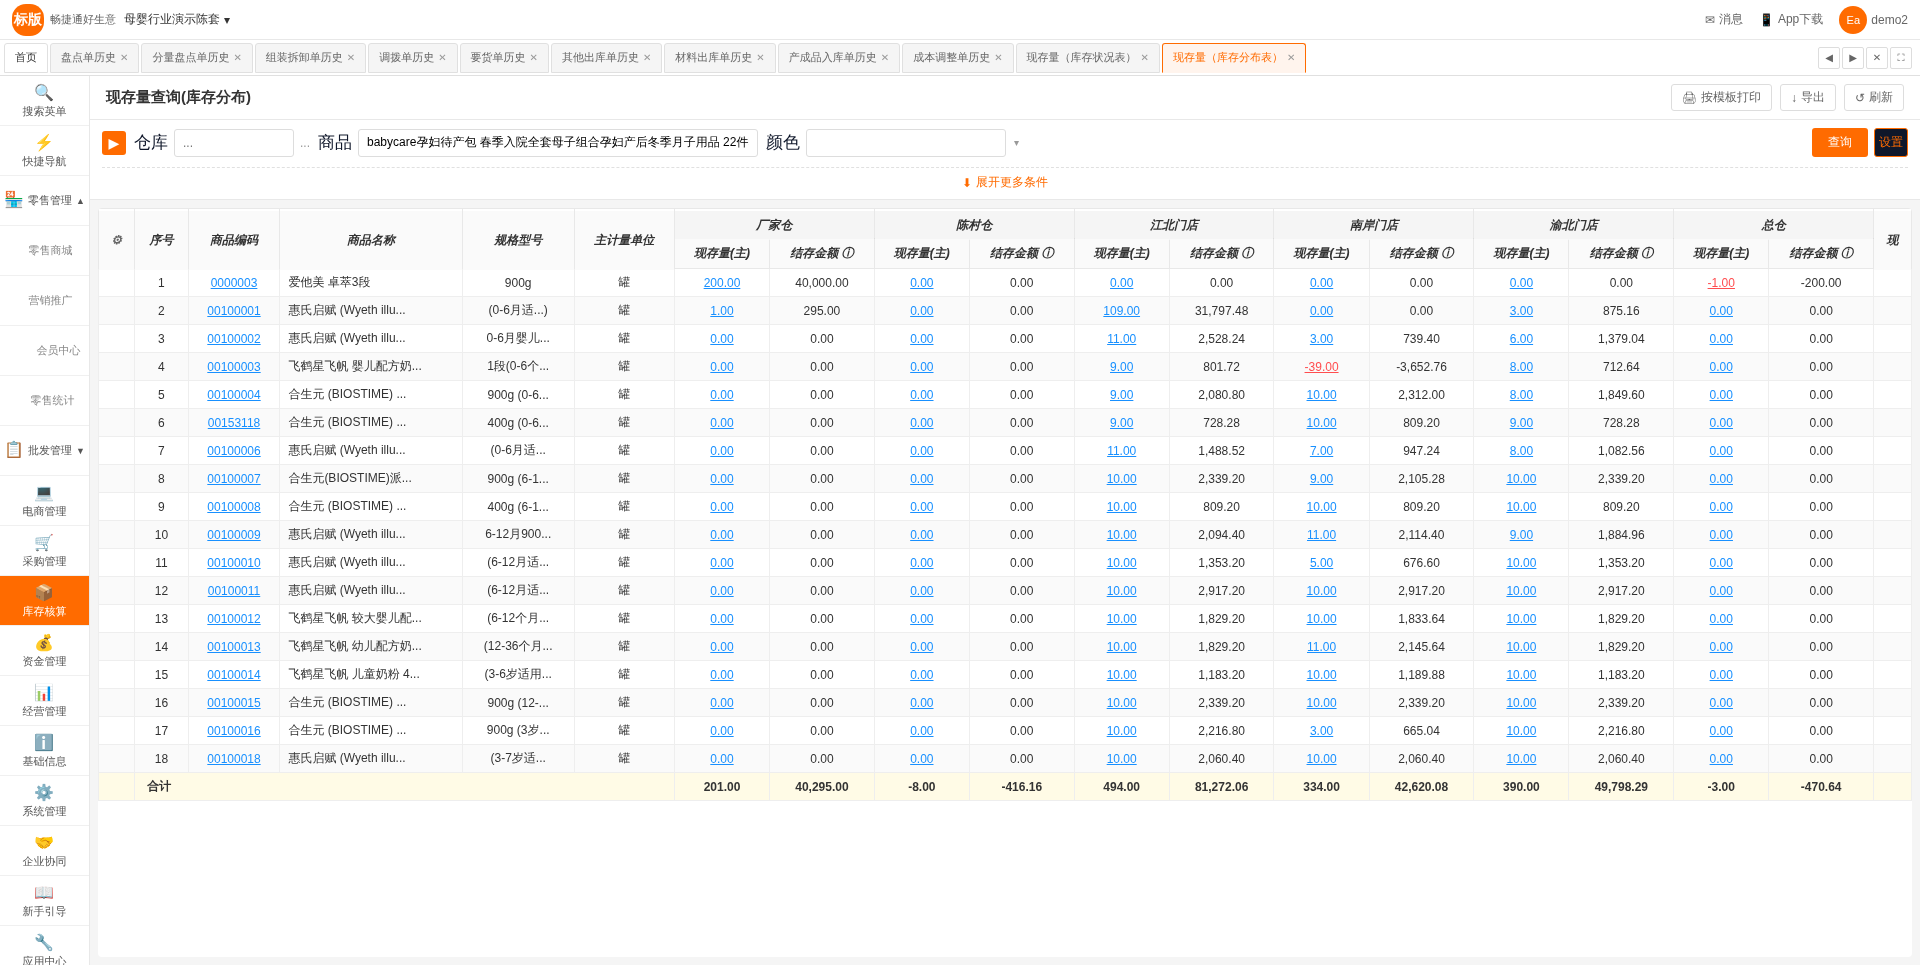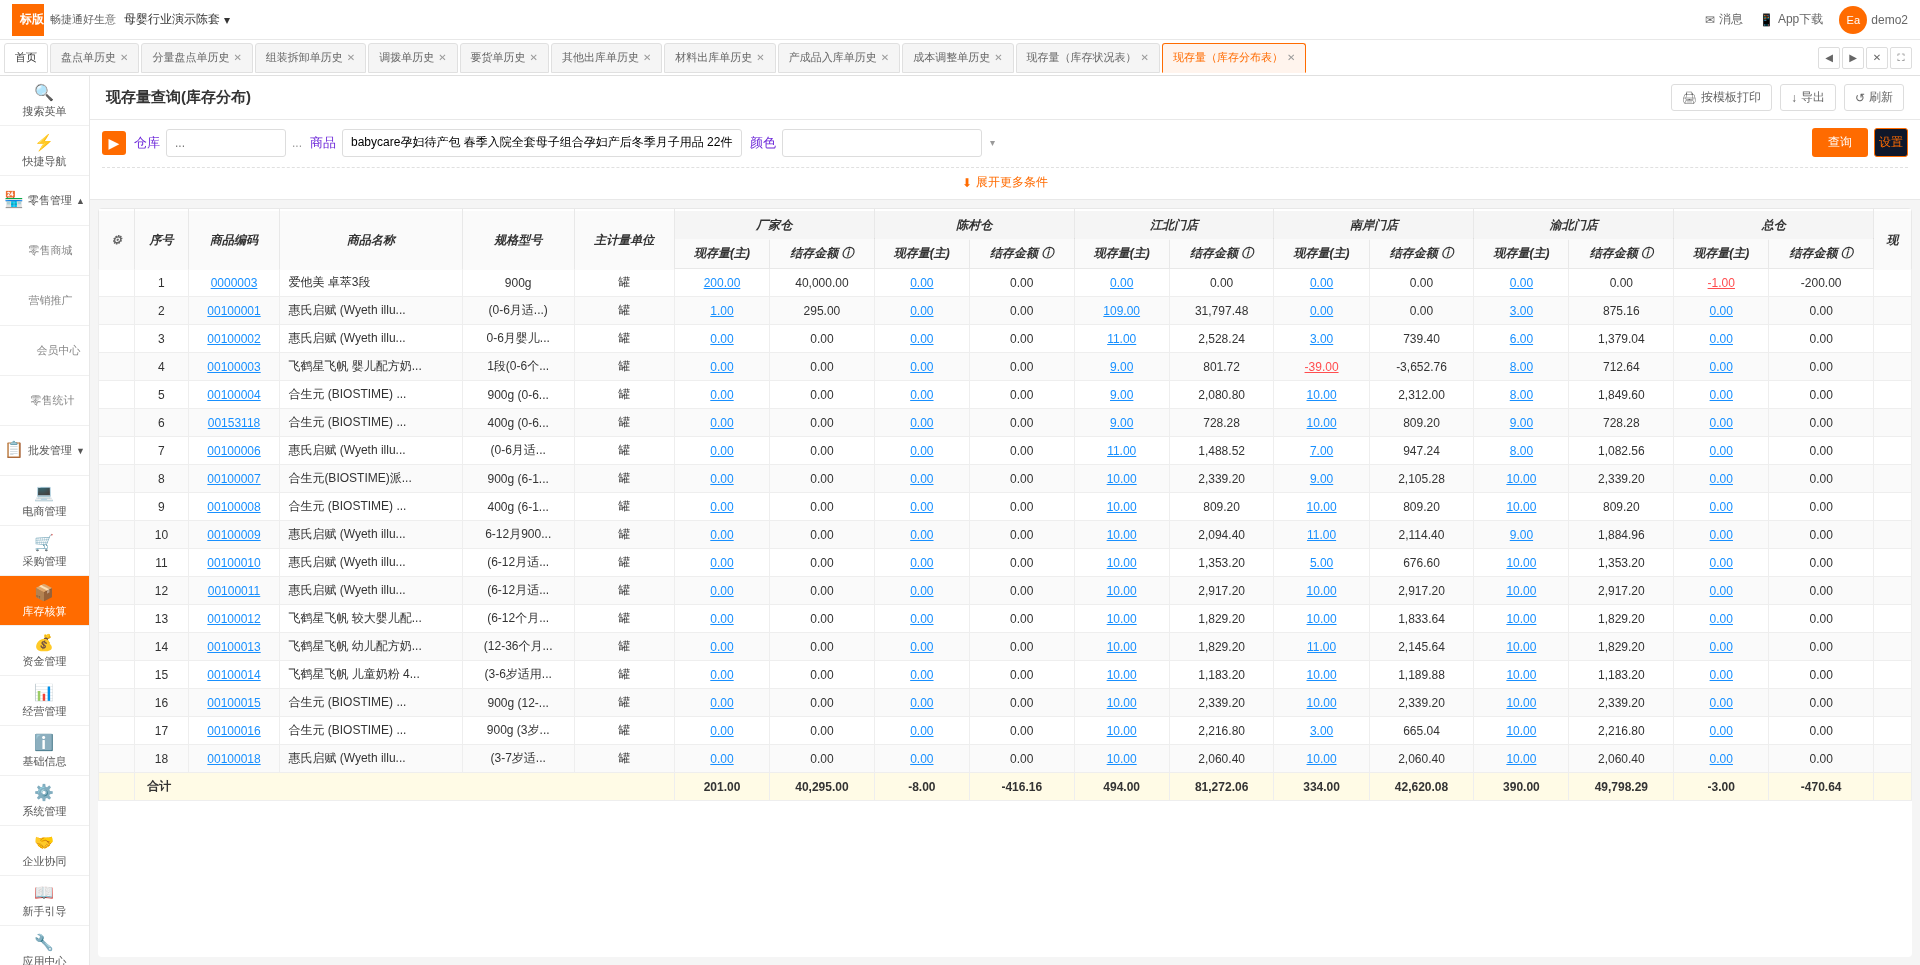--- a/index.html
+++ b/index.html
@@ -6,21 +6,21 @@
     body { font-family: 'Microsoft YaHei', Arial, sans-serif; font-size: 12px; background: #f5f5f5; color: #333; overflow: hidden; height: 965px; }
 
     
     .top-bar {
       display: flex; align-items: center; justify-content: space-between;
       background: #fff; height: 40px; padding: 0 12px;
       border-bottom: 1px solid #e8e8e8;
     }
     .top-bar-left { display: flex; align-items: center; gap: 8px; }
     .logo-area { display: flex; align-items: center; gap: 6px; }
-    .logo-icon { width: 32px; height: 32px; background: #ff6b00; border-radius: 0; display: flex; align-items: center; justify-content: flex-end; color: #fff; font-size: 12px; font-weight: bold; }
+    .logo-icon { width: 32px; height: 32px; background: #ff6b00; border-radius: 14px; display: flex; align-items: center; justify-content: center; color: #fff; font-size: 14px; font-weight: bold; }
     .logo-text { font-size: 11px; color: #666; line-height: 1.2; }
     .nav-selector { display: flex; align-items: center; gap: 4px; font-size: 12px; color: #333; cursor: pointer; }
     .top-bar-right { display: flex; align-items: center; gap: 16px; font-size: 12px; color: #666; }
     .top-right-item { display: flex; align-items: center; gap: 4px; cursor: pointer; }
     .avatar { width: 28px; height: 28px; border-radius: 50%; background: #ff6b00; display: flex; align-items: center; justify-content: center; color: #fff; font-size: 11px; }
 
     
     .tab-bar {
       display: flex; align-items: center; background: #fff;
       border-bottom: 1px solid #e0e0e0; height: 36px; padding: 0 4px;
@@ -73,21 +73,21 @@
     .search-bar {
       background: #fff; padding: 8px 12px; border-bottom: 1px solid #e8e8e8;
       display: flex; align-items: center; gap: 8px; flex-wrap: wrap;
     }
     .search-toggle-btn {
       width: 24px; height: 24px; background: #ff6b00; border-radius: 3px;
       display: flex; align-items: center; justify-content: center; cursor: pointer;
       color: #fff; font-size: 14px; flex-shrink: 0;
     }
     .search-field { display: flex; align-items: center; gap: 6px; }
-    .search-label { color: #6d28d9; white-space: nowrap; font-size: 13px; }
+    .search-label { color: #0f172a; white-space: nowrap; font-size: 17px; }
     .search-input {
       border: 1px solid #ddd; border-radius: 3px; padding: 4px 8px;
       font-size: 12px; outline: none; height: 28px;
     }
     .search-input-wide { width: 400px; }
     .search-input-medium { width: 120px; }
     .search-input-color { width: 200px; }
     .search-more { display: flex; align-items: center; gap: 4px; color: #ff6b00; cursor: pointer; font-size: 12px; border-top: 1px dashed #e0e0e0; width: 100%; padding-top: 6px; margin-top: 2px; justify-content: center; }
     .search-actions { display: flex; gap: 6px; margin-left: auto; }
     .btn-query { background: #ff6b00; color: #fff; border: none; padding: 6px 16px; border-radius: 3px; cursor: pointer; font-size: 12px; }

